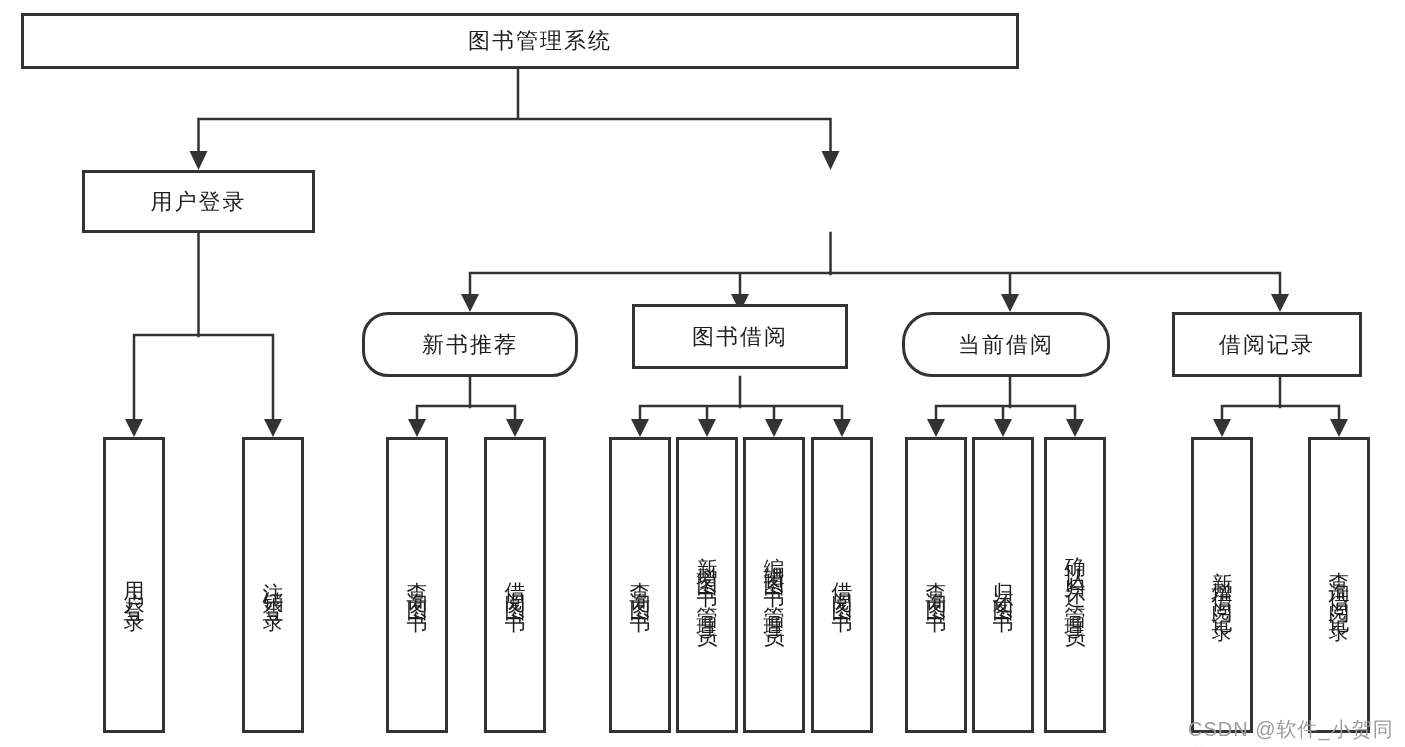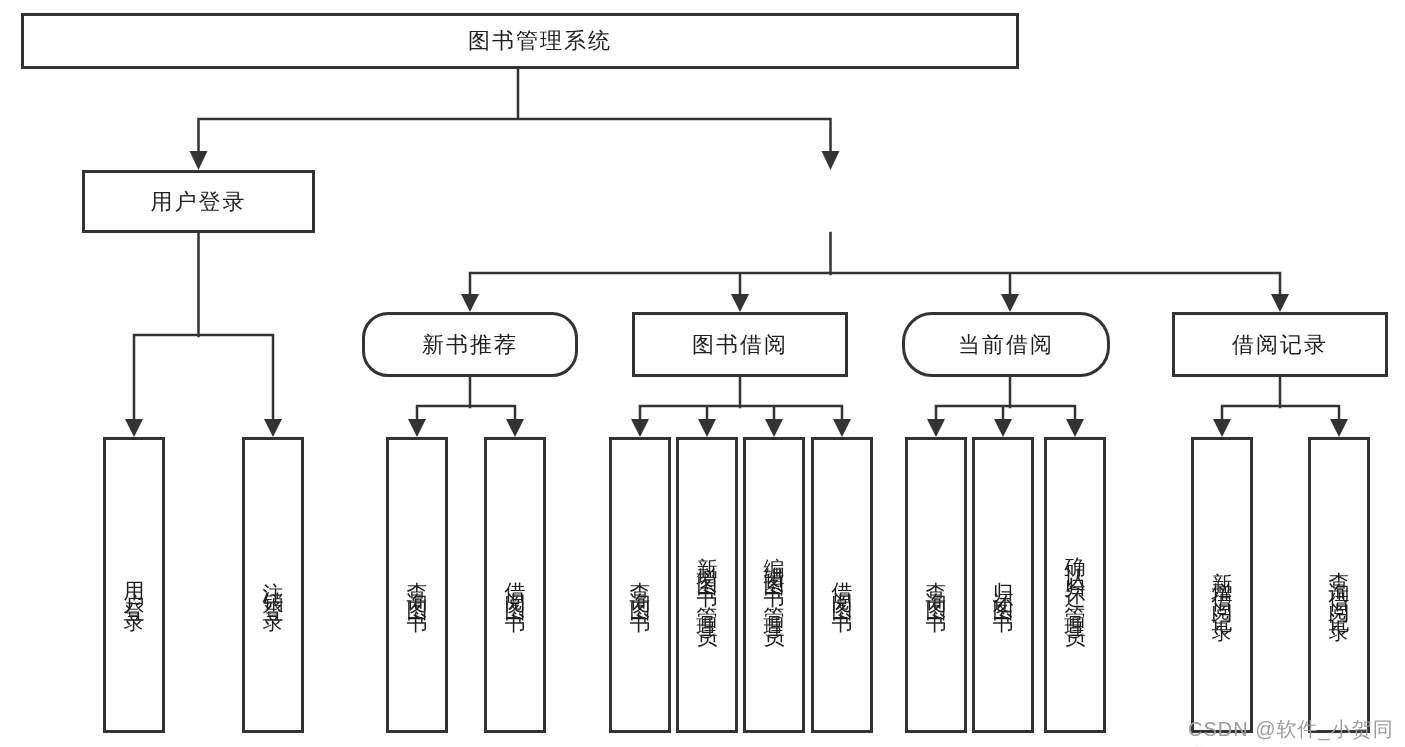--- a/index.html
+++ b/index.html
@@ -69,23 +69,23 @@
       <polygon points="1213,419 1231,419 1222,437" fill="#333333"></polygon>
       <polygon points="1330,419 1348,419 1339,437" fill="#333333"></polygon>
     </g>
   </svg>
 
   <div class="box hbox" style="left:21px;top:13px;width:998px;height:56px;padding-left:40px;">图书管理系统</div>
 
   <div class="box hbox" style="left:82px;top:170px;width:233px;height:63px;">用户登录</div>
 
   <div class="box hbox" style="left:362px;top:312px;width:216px;height:65px;border-radius:26px;">新书推荐</div>
-  <div class="box hbox" style="left:632px;top:312px;width:216px;height:65px;">图书借阅</div>
+  <div class="box hbox" style="left:632px;top:304px;width:216px;height:65px;">图书借阅</div>
   <div class="box hbox" style="left:902px;top:312px;width:208px;height:65px;border-radius:30px;">当前借阅</div>
-  <div class="box hbox" style="left:1172px;top:312px;width:216px;height:65px;">借阅记录</div>
+  <div class="box hbox" style="left:1172px;top:312px;width:190px;height:65px;">借阅记录</div>
 
   <div class="box leaf" style="left:103px;">用户登录</div>
   <div class="box leaf" style="left:242px;">注销登录</div>
 
   <div class="box leaf" style="left:386px;">查询图书</div>
   <div class="box leaf" style="left:484px;">借阅图书</div>
 
   <div class="box leaf" style="left:609px;">查询图书</div>
   <div class="box leaf" style="left:676px;">新增图书（管理员）</div>
   <div class="box leaf" style="left:743px;">编辑图书（管理员）</div>

